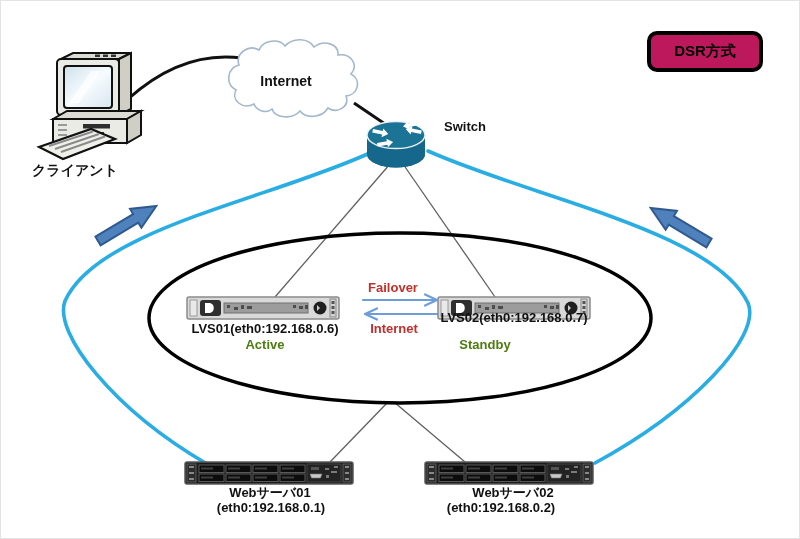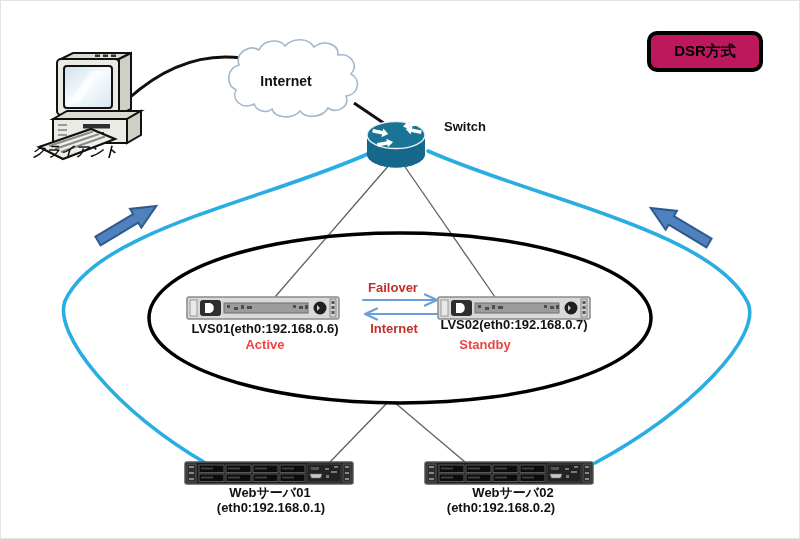--- a/index.html
+++ b/index.html
@@ -9,21 +9,21 @@
     font-family:"Liberation Sans","DejaVu Sans",sans-serif;
   }
   svg.diagram{position:absolute;left:0;top:0;width:800px;height:539px;}
   .lbl{
     position:absolute;transform:translateX(-50%);
     font-weight:bold;color:#111;font-size:13px;line-height:15px;
     white-space:nowrap;text-align:center;
   }
   .lbl.big{font-size:14px;}
   .lbl.red{color:#c0302c;}
-  .lbl.green{color:#ef4444;}
+  .lbl.green{color:#4d7c0f;}
   .dsr-box{
     position:absolute;left:646px;top:30px;width:108px;height:33px;
     border:4px solid #000;border-radius:10px;background:#be185d;
     display:flex;align-items:center;justify-content:center;
     font-size:15px;font-weight:bold;color:#000;
   }
 </style>
 </head>
 <body>
 
@@ -170,38 +170,38 @@
       </g>
     </g>
 
     <use href="#lvs-server" x="186" y="296"></use>
     <use href="#lvs-server" x="437" y="296"></use>
 
     <use href="#web-server" x="184" y="461"></use>
     <use href="#web-server" x="424" y="461"></use>
   </svg>
 
-  <div class="lbl big" style="left:74px;top:143px;font-style:italic;">クライアント</div>
+  <div class="lbl big" style="left:74px;top:162px;">クライアント</div>
 
   <div class="lbl big" style="left:285px;top:73px;">Internet</div>
 
   <div class="lbl" style="left:438px;top:118px;margin-left:26px;">Switch</div>
 
   <div class="dsr-box">
     <span>DSR方式</span>
   </div>
 
 
   <div class="lbl red" style="left:392px;top:279px;">Failover</div>
   <div class="lbl red" style="left:393px;top:320px;">Internet</div>
 
   <div class="lbl" style="left:264px;top:320px;">LVS01(eth0:192.168.0.6)</div>
   <div class="lbl green" style="left:264px;top:336px;">Active</div>
 
-  <div class="lbl" style="left:513px;top:316px;">LVS02(eth0:192.168.0.7)</div>
+  <div class="lbl" style="left:513px;top:309px;">LVS02(eth0:192.168.0.7)</div>
   <div class="lbl green" style="left:484px;top:336px;">Standby</div>
 
   <div class="lbl" style="left:269px;top:484px;">Webサーバ01</div>
   <div class="lbl" style="left:270px;top:499px;">(eth0:192.168.0.1)</div>
 
   <div class="lbl" style="left:512px;top:484px;">Webサーバ02</div>
   <div class="lbl" style="left:500px;top:499px;text-align:right;">(eth0:192.168.0.2)</div>
 
 </div>
 

